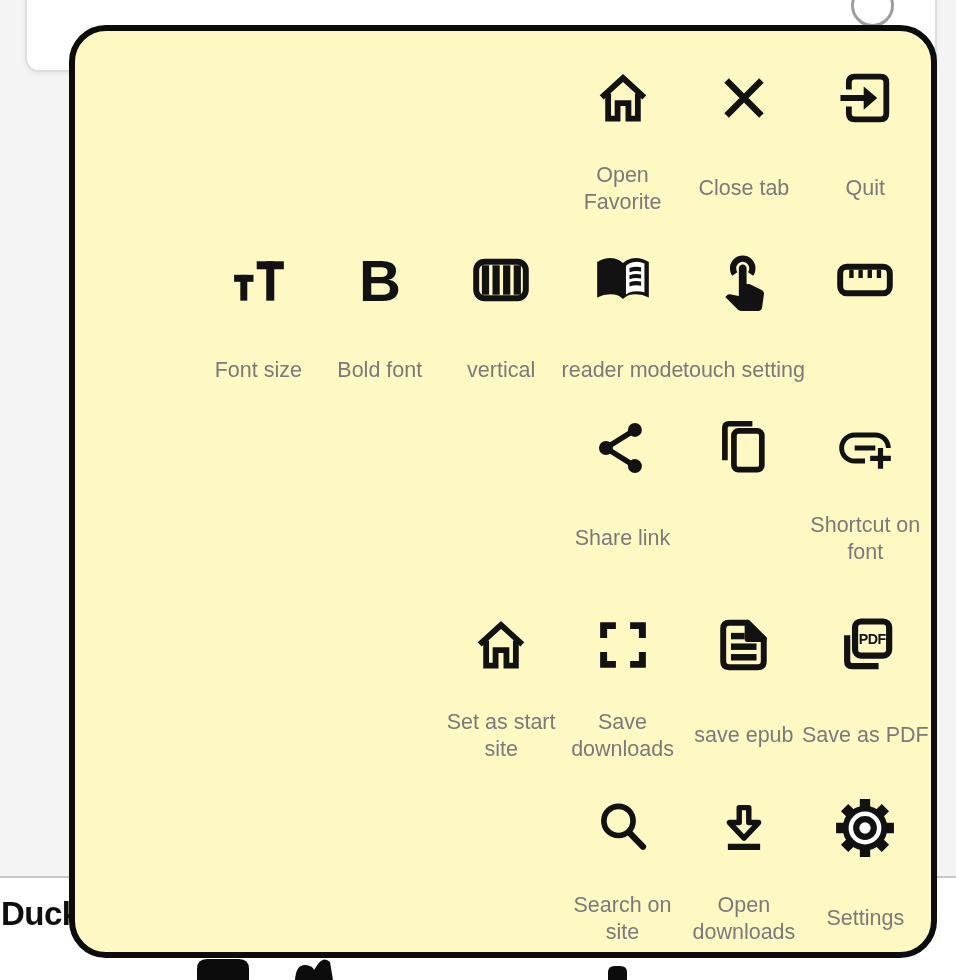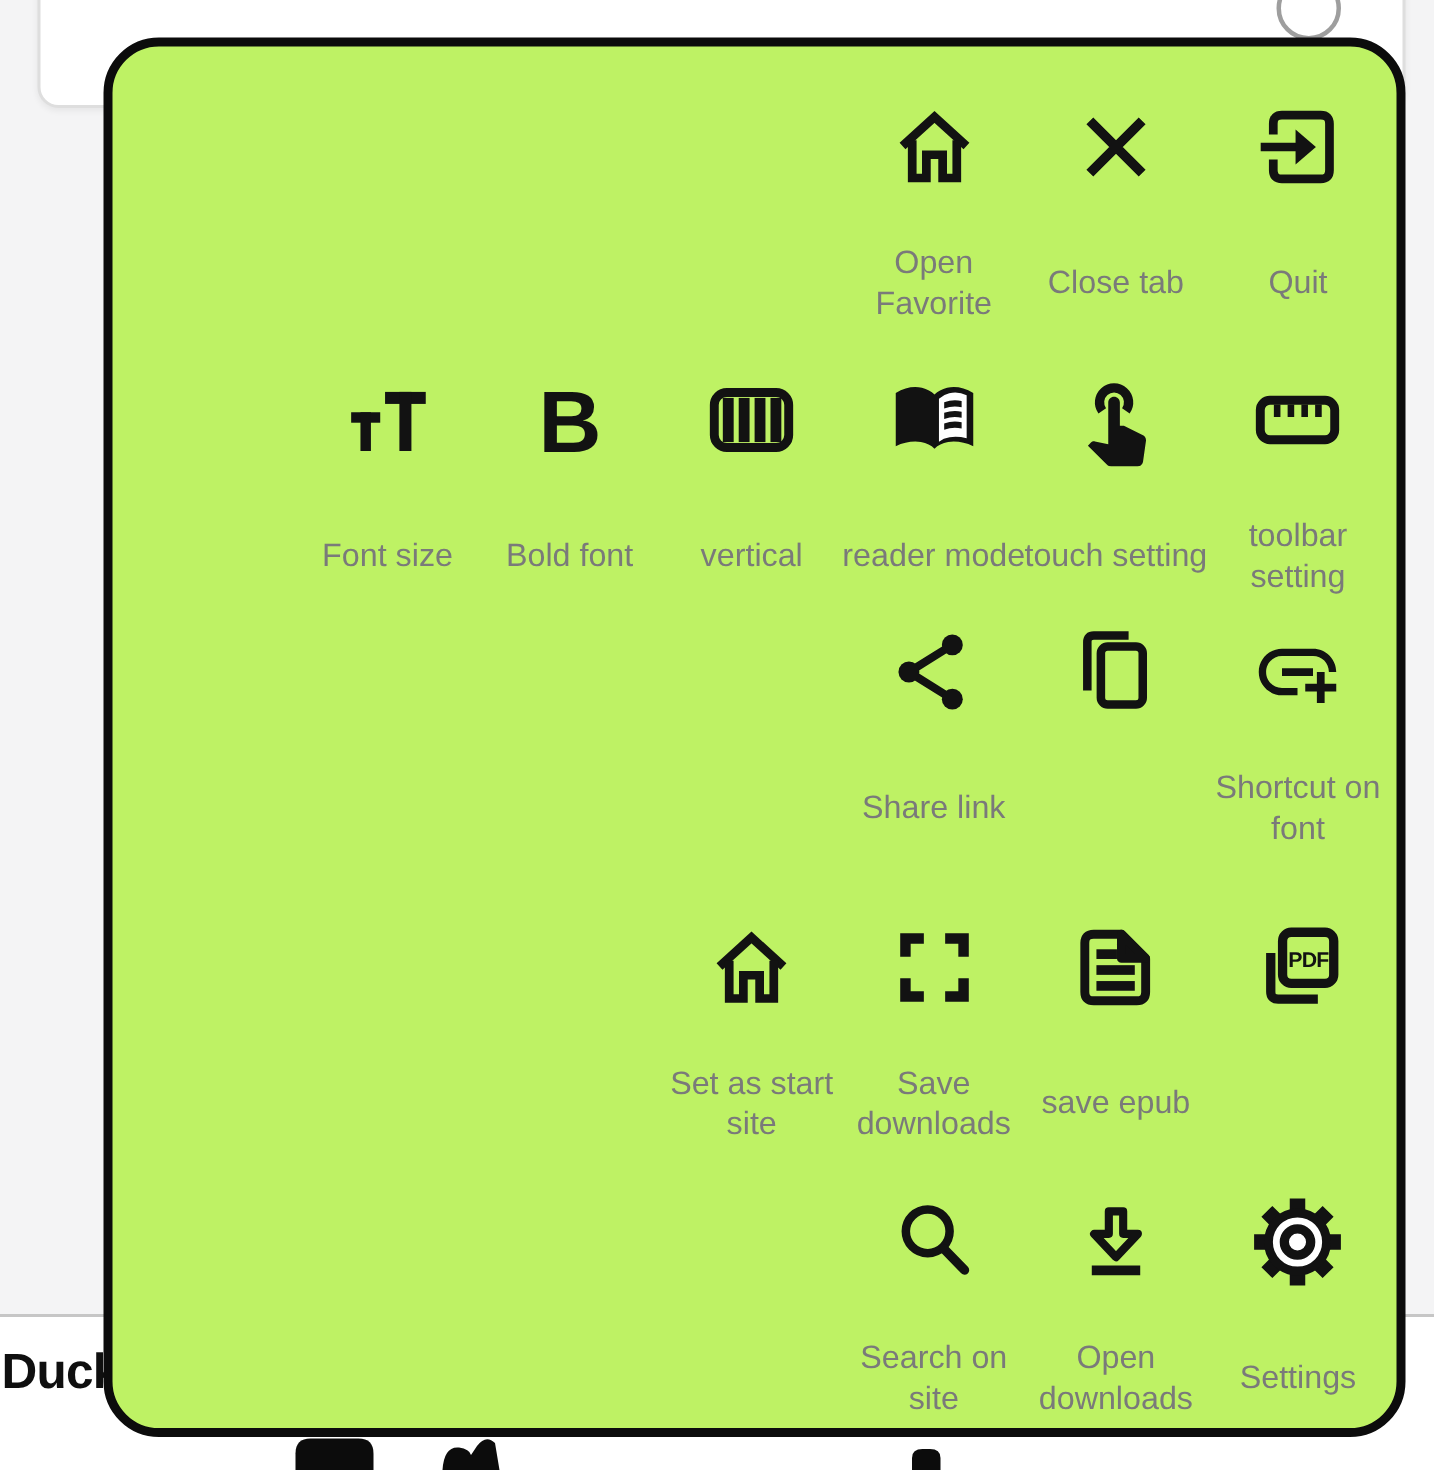--- a/index.html
+++ b/index.html
@@ -23,21 +23,21 @@
     border:3.5px solid #9e9e9e;border-radius:50%;z-index:3;background:transparent;
   }
   .bg-heading{
     position:absolute;left:1px;top:895px;z-index:2;
     font-size:33px;font-weight:bold;color:#0f0f0f;letter-spacing:-0.5px;
   }
   .bottom-blobs{position:absolute;left:0;top:956px;z-index:2;}
   
   .popup{
     position:absolute;left:69px;top:25px;width:868px;height:933px;
-    box-sizing:border-box;background:#bef264;border:6px solid #0c0c0c;
+    box-sizing:border-box;background:#fef9c3;border:6px solid #0c0c0c;
     border-radius:37px;z-index:10;overflow:hidden;
   }
   .menu-row{
     position:absolute;left:0;width:100%;box-sizing:border-box;
     display:flex;justify-content:flex-end;padding-right:5px;height:168px;
   }
   .row-0{top:34px}.row-1{top:216px}.row-2{top:384px}.row-3{top:581px}.row-4{top:764px}
   .cell{
     width:121.4px;display:flex;flex-direction:column;align-items:center;
     cursor:pointer;
@@ -151,21 +151,20 @@
       </div>
       <div class="label">touch setting</div>
     </div>
     <div class="cell">
       <div class="icon-box">
         <svg class="ic" viewBox="0 0 48 48">
           <rect class="st" style="stroke-width:4.6px" x="4.8" y="13.8" width="38.4" height="20.4" rx="5"></rect>
           <path class="st" style="stroke-width:3.4px" d="M13.5 16 v6.5 M20.6 16 v6.5 M27.7 16 v6.5 M34.8 16 v6.5"></path>
         </svg>
       </div>
-      <div class="label">toolbar setting</div>
     </div>
   </div>
 
   <div class="menu-row row-2">
     <div class="cell">
       <div class="icon-box">
         <svg class="ic" viewBox="0 0 48 48">
           <path class="st" style="stroke-width:4.2px" d="M10.8 24 L33.2 10 M10.8 24 L33.2 38"></path>
           <circle class="fl" cx="33.2" cy="10" r="5.4"></circle>
           <circle class="fl" cx="10.8" cy="24" r="5.4"></circle>
@@ -223,20 +222,21 @@
       <div class="label">save epub</div>
     </div>
     <div class="cell">
       <div class="icon-box">
         <svg class="ic" viewBox="0 0 48 48">
           <path class="st" style="stroke-width:4.8px" d="M10.2 16.5 V36.5 Q10.2 40.3 14 40.3 H34.5"></path>
           <rect class="st" style="stroke-width:4.8px" x="16.3" y="5.8" width="26.4" height="26.4" rx="4.5"></rect>
           <text x="29.6" y="23.6" text-anchor="middle" font-size="11" font-weight="bold" letter-spacing="-0.4" fill="#121212">PDF</text>
         </svg>
       </div>
+      <div class="label">Save as PDF</div>
     </div>
   </div>
 
   <div class="menu-row row-4">
     <div class="cell">
       <div class="icon-box">
         <svg class="ic" viewBox="0 0 48 48">
           <circle class="st" style="stroke-width:4.4px" cx="20.5" cy="18.5" r="11.3"></circle>
           <path class="st" style="stroke-width:4.8px;stroke-linecap:round" d="M28.8 27.5 L39.5 38.5"></path>
         </svg>

